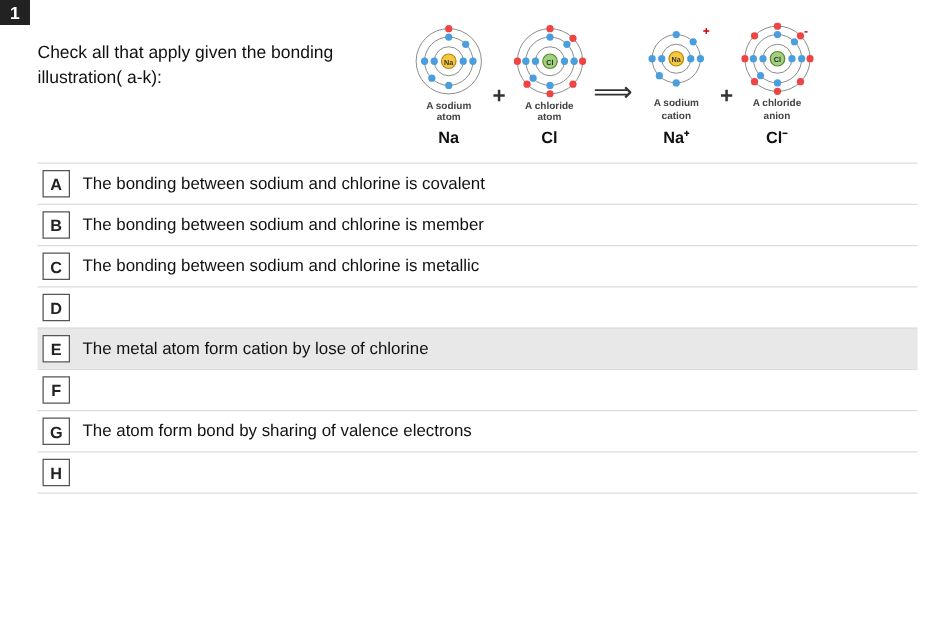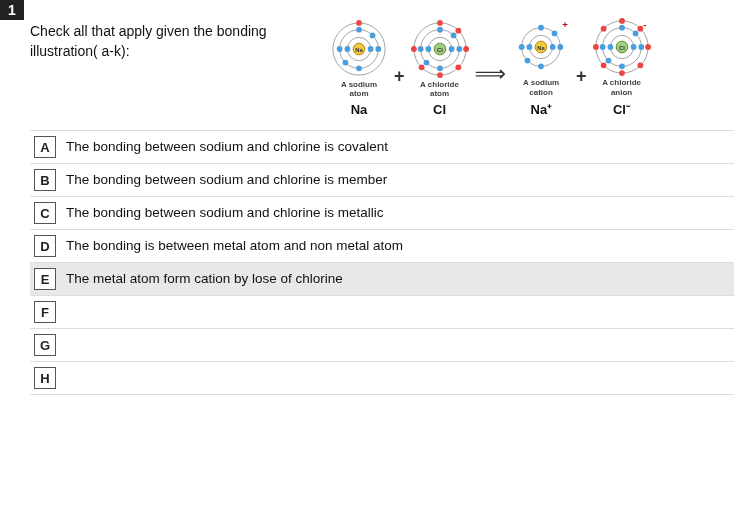--- a/index.html
+++ b/index.html
@@ -28,21 +28,21 @@
     }
     .top-section {
       display: flex;
       align-items: flex-start;
       margin-top: 8px;
       gap: 20px;
     }
     .question-text {
       font-size: 14px;
       color: #111;
-      margin-top: 4px;
+      margin-top: 14px;
       flex: 0 0 auto;
       max-width: 280px;
       line-height: 1.4;
     }
     .illustration {
       flex: 1;
       display: flex;
       align-items: center;
       justify-content: flex-start;
       gap: 6px;
@@ -251,29 +251,29 @@
       <div class="option-row">
         <span class="option-letter-box">B</span>
         <span class="option-text">The bonding  between  sodium and chlorine  is  member</span>
       </div>
       <div class="option-row">
         <span class="option-letter-box">C</span>
         <span class="option-text">The bonding  between sodium and chlorine  is  metallic</span>
       </div>
       <div class="option-row">
         <span class="option-letter-box">D</span>
-        <span class="option-text">The bonding is between metal atom and non metal atom</span>
       </div>
       <div class="option-row highlight-row">
         <span class="option-letter-box">E</span>
         <span class="option-text">The metal atom  form cation by lose of chlorine</span>
       </div>
       <div class="option-row">
         <span class="option-letter-box">F</span>
       </div>
       <div class="option-row">
         <span class="option-letter-box">G</span>
+        <span class="option-text">The atom form bond by sharing of valence electrons</span>
       </div>
       <div class="option-row">
         <span class="option-letter-box">H</span>
       </div>
     </div>
 </div>
 
 </body></html>

